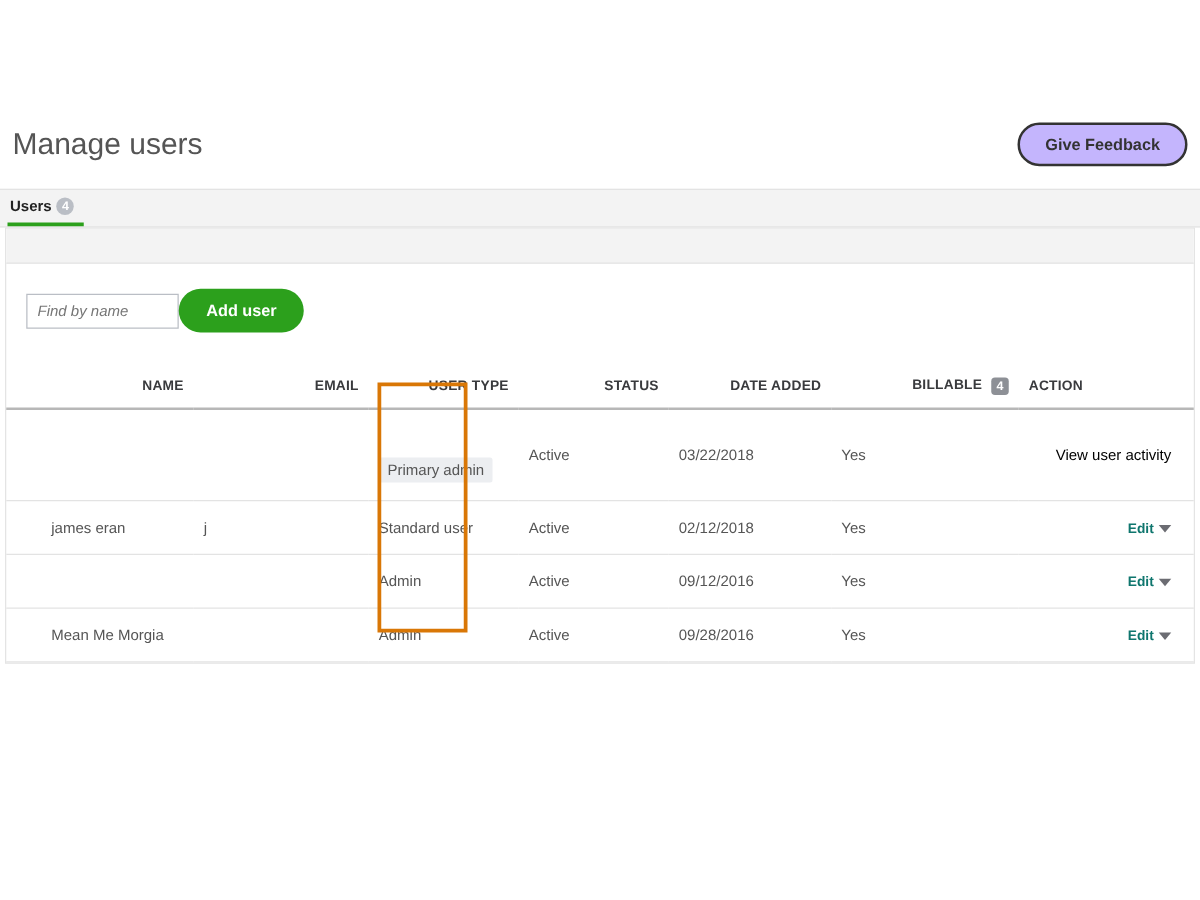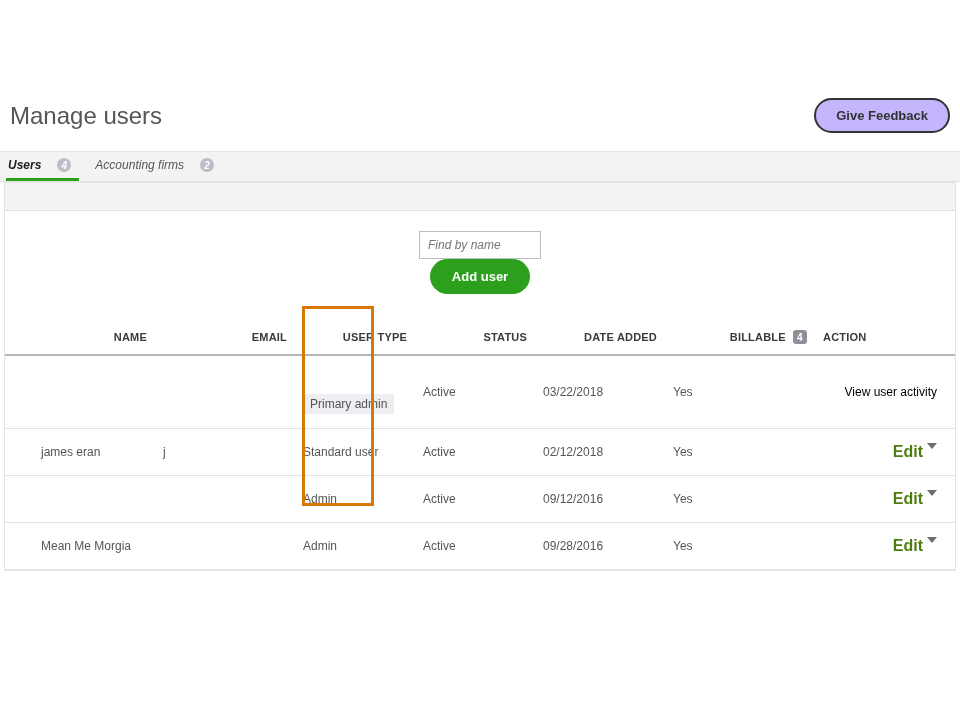--- a/index.html
+++ b/index.html
@@ -44,23 +44,22 @@
       border-bottom: 1px solid #e3e3e3;
       font-size: 12px;
     }
     .tab {
       padding: 6px 8px 6px 2px;
       margin-right: 14px;
       color: #555;
       cursor: pointer;
       display: flex;
       align-items: flex-end;
-      gap: 16px;
+      gap: 4px;
       border-bottom: 3px solid transparent;
-      font-style: italic;
     }
     .tab.active {
       font-weight: 700;
       color: #222;
       border-bottom: 3px solid #2ca01c;
     }
     .tab-badge {
       display: inline-flex;
       align-items: center;
       justify-content: center;
@@ -81,21 +80,20 @@
     .content-gap {
       height: 28px;
       background: #f3f3f3;
       border-bottom: 1px solid #e3e3e3;
     }
     .toolbar {
       display: flex;
       align-items: center;
       justify-content: flex-start;
       padding: 20px 16px 8px 16px;
-      flex-direction: column;
     }
     .search-input {
       width: 122px;
       height: 28px;
       border: 1px solid #babec5;
       font-size: 12px;
       font-style: italic;
       color: #8d9096;
       padding: 0 8px;
       outline: none;
@@ -151,26 +149,26 @@
       color: #555;
       font-size: 12px;
       margin-top: 24px;
     }
     .action-link {
       color: #000000;
       font-size: 12px;
       cursor: pointer;
     }
     .action-edit {
-      color: #4d7c0f;
-      font-size: 16px;
+      color: #0f766e;
+      font-size: 11px;
       font-weight: 600;
       cursor: pointer;
       display: inline-flex;
-      align-items: flex-start;
+      align-items: center;
       gap: 4px;
     }
     .chevron {
       display: inline-block;
       width: 0;
       height: 0;
       border-left: 5px solid transparent;
       border-right: 5px solid transparent;
       border-top: 6px solid #6b6c72;
     }
@@ -205,24 +203,20 @@
 
   <div class="header-row">
     <h1 class="page-title">Manage users</h1>
     <button class="feedback-btn">Give Feedback</button>
   </div>
 
   <div class="tabs-bar">
     <div class="tab active">
       <span>Users</span>
       <span class="tab-badge">4</span>
-    </div>
-    <div class="tab">
-      <span>Accounting firms</span>
-      <span class="tab-badge">2</span>
     </div>
   </div>
 
   <div class="content-area">
     <div class="content-gap"></div>
 
     <div class="toolbar">
       <input class="search-input" type="text" placeholder="Find by name" style="">
       <button class="add-user-btn">Add user</button>
     </div>

